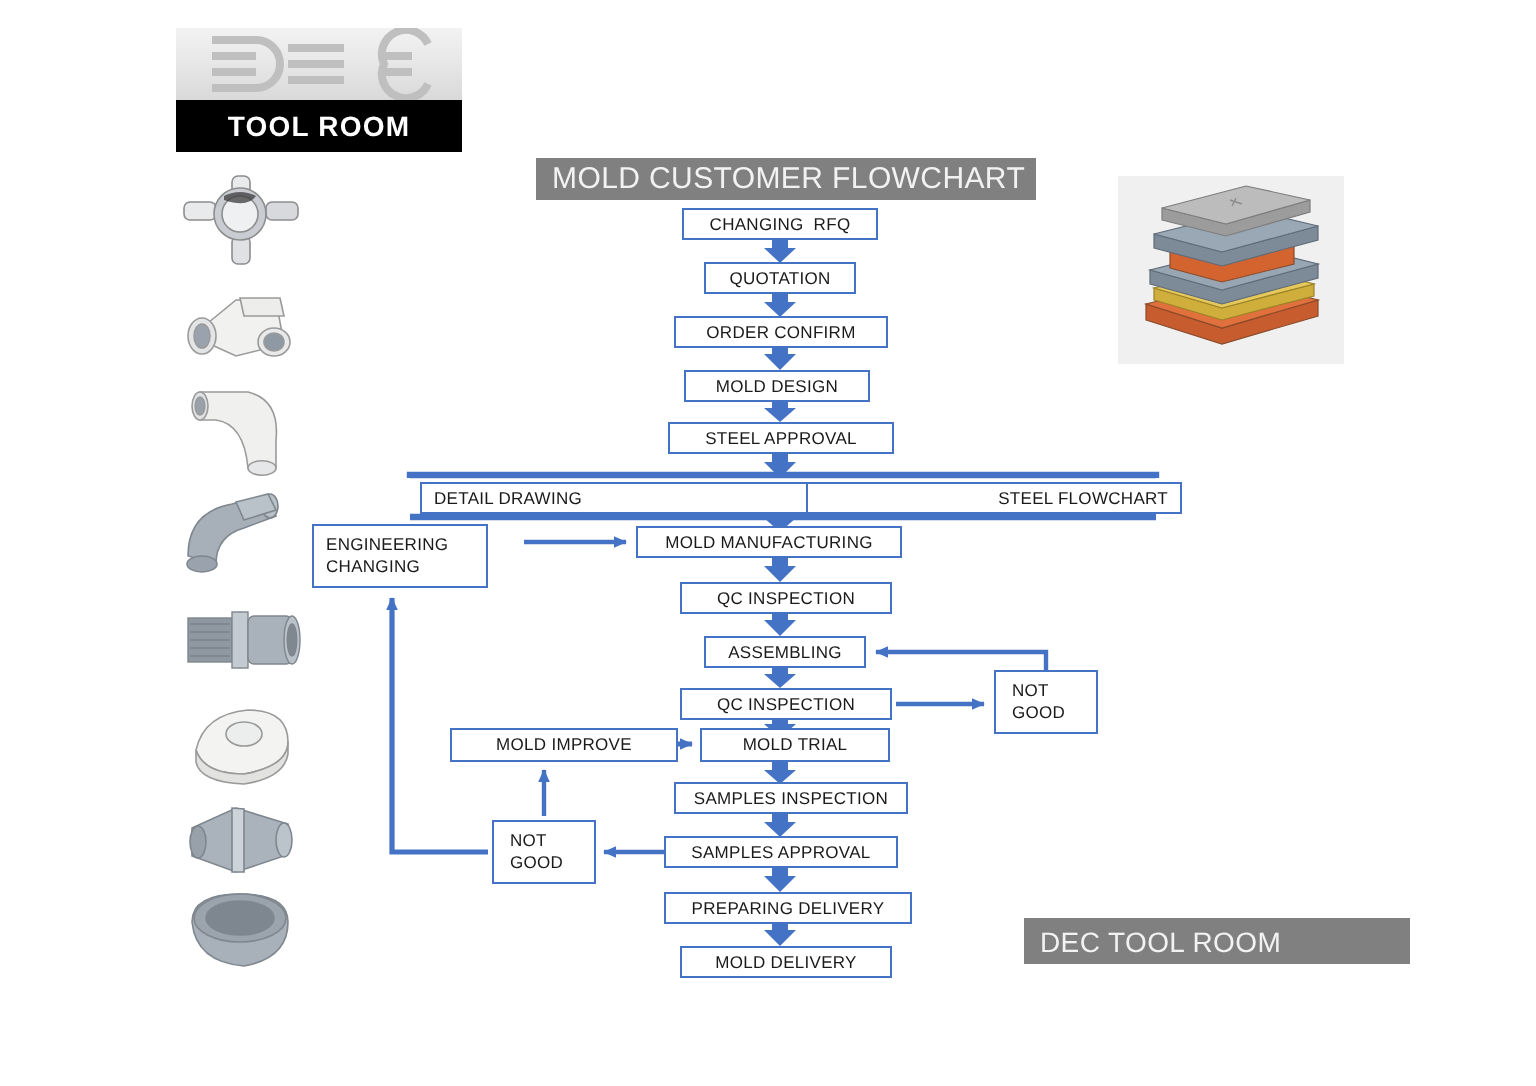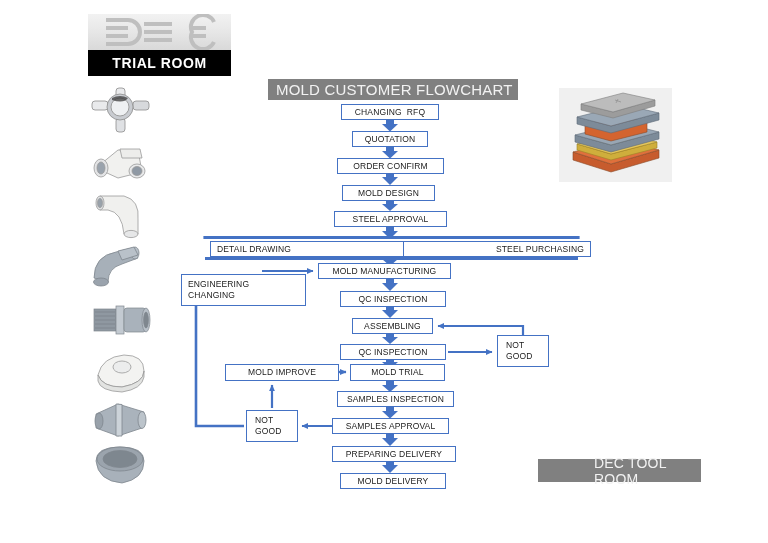--- a/index.html
+++ b/index.html
@@ -58,21 +58,21 @@
     background: #808080;
     display: flex; align-items: center;
   }
   .banner span {
     color: #f2f2f2;
     font-size: 15px;
     letter-spacing: 0.2px;
     padding-left: 8px;
   }
   #title-banner { left: 268px; top: 79px; width: 250px; height: 21px; }
-  #footer-banner { left: 538px; top: 459px; width: 163px; height: 23px; padding-left: 48px; }
+  #footer-banner { left: 512px; top: 459px; width: 193px; height: 23px; }
   #footer-banner span { font-size: 14px; }
 
   
   #mold-render {
     left: 559px; top: 88px; width: 113px; height: 94px;
     background: #f0f0f0;
   }
   #mold-render svg { display: block; }
 
   
@@ -109,21 +109,21 @@
           <path d="M56 10 H84"></path>
           <path d="M56 18 H84"></path>
           <path d="M56 26 H84"></path>
           <path d="M126 8 A12 12 0 0 0 104 18 A12 12 0 0 0 126 28"></path>
           <path d="M118 14 H104"></path>
           <path d="M118 22 H104"></path>
         </g>
       </svg>
     </div>
     <div id="logo-bar">
-      <span>TRIAL ROOM</span>
+      <span>TOOL ROOM</span>
     </div>
   </div>
 
   <div class="abs product-tile" style="top:85px;">
     <svg width="65" height="50" viewBox="0 0 65 50">
       <rect width="65" height="50" fill="#ffffff"></rect>
       <g stroke="#8d8d8d" stroke-width="0.8">
         <rect x="4" y="16" width="16" height="9" rx="3" fill="#e9eaec"></rect>
         <rect x="45" y="16" width="16" height="9" rx="3" fill="#d7d9dc"></rect>
         <rect x="28" y="33" width="9" height="14" rx="3" fill="#dfe1e4"></rect>
@@ -344,23 +344,23 @@
   <div class="abs node" style="left:352px; top:131px; width:76px; height:16px;">QUOTATION</div>
 
   <div class="abs node" style="left:337px; top:158px; width:107px; height:16px;">ORDER CONFIRM</div>
 
   <div class="abs node" style="left:342px; top:185px; width:93px; height:16px;">MOLD DESIGN</div>
 
   <div class="abs node" style="left:334px; top:211px; width:113px; height:16px;">STEEL APPROVAL</div>
 
   <div class="abs node left-text" style="left:198px; top:241px; width:205px; height:16px;margin-left:12px;">DETAIL DRAWING</div>
 
-  <div class="abs node right-text" style="left:403px; top:241px; width:188px; height:16px;">STEEL PURCHASING</div>
-
-  <div class="abs node left-text" style="left:156px; top:274px; width:125px; height:32px;margin-left:25px;">ENGINEERING
+  <div class="abs node right-text" style="left:403px; top:241px; width:188px; height:16px;">STEEL FLOWCHART</div>
+
+  <div class="abs node left-text" style="left:156px; top:262px; width:88px; height:32px;">ENGINEERING
 CHANGING</div>
 
   <div class="abs node" style="left:318px; top:263px; width:133px; height:16px;">MOLD MANUFACTURING</div>
 
   <div class="abs node" style="left:340px; top:291px; width:106px; height:16px;">QC INSPECTION</div>
 
   <div class="abs node" style="left:352px; top:318px; width:81px; height:16px;">ASSEMBLING</div>
 
   <div class="abs node" style="left:340px; top:344px; width:106px; height:16px;">QC INSPECTION</div>
 

